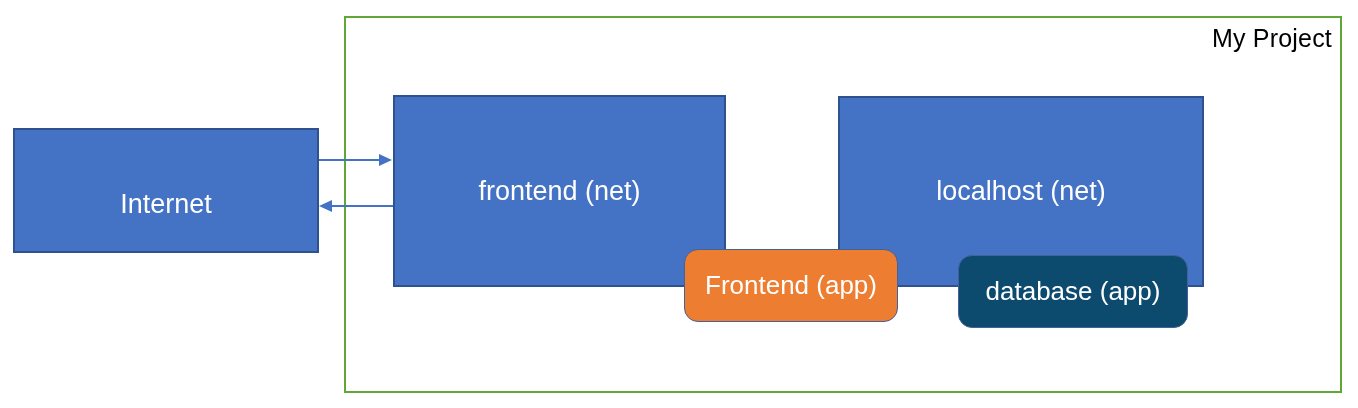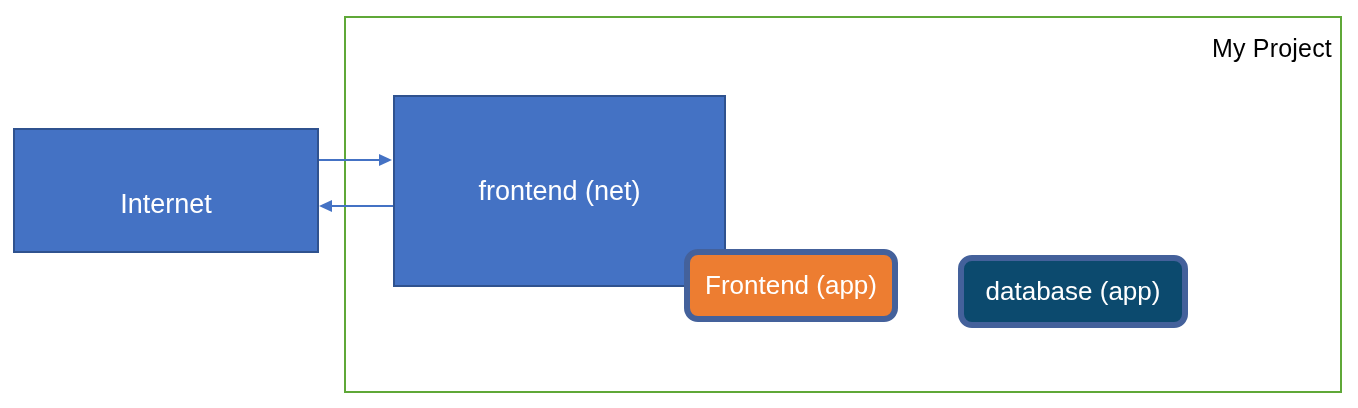--- a/index.html
+++ b/index.html
@@ -27,41 +27,40 @@
     background: transparent;
   }
   .project-title {
     left: 1120px;
     top: 24px;
     width: 212px;
     text-align: right;
     font-size: 25px;
     color: #000000;
     letter-spacing: 0.2px;
-    margin-top: 10px;
   }
 
   
   .net-box {
     background: #4472C4;
     border: 2px solid #2F528F;
     display: flex;
     align-items: center;
     justify-content: center;
     color: #ffffff;
     font-size: 27px;
   }
   .internet-box   { left: 13px;  top: 128px; width: 306px; height: 125px; }
   .frontend-net   { left: 393px; top: 95px;  width: 333px; height: 192px; }
   .localhost-net  { left: 838px; top: 96px;  width: 366px; height: 191px; }
 
   
   .app-box {
     background: #ED7D31;
-    border: 6px solid #a21caf;
+    border: 1px solid #a21caf;
     border-radius: 14px;
     display: flex;
     align-items: center;
     justify-content: center;
     color: #ffffff;
     font-size: 26px;
     z-index: 3;
     text-align: right;
   }
   .frontend-app { left: 684px; top: 249px; width: 214px; height: 73px; }
@@ -103,20 +102,23 @@
   <div class="abs project-title" style="color: rgb(0, 0, 0);">My Project</div>
 
   <div class="abs net-box internet-box" style="background: rgb(68, 114, 196); border-color: rgb(47, 82, 143);">
     <span style="color: rgb(255, 255, 255); margin-top: 27px;">Internet</span>
   </div>
 
   <div class="abs net-box frontend-net" style="background: rgb(68, 114, 196); border-color: rgb(47, 82, 143);">
     <span style="color: rgb(255, 255, 255);">frontend (net)</span>
   </div>
 
+  <div class="abs net-box localhost-net" style="background: rgb(68, 114, 196); border-color: rgb(47, 82, 143);">
+    <span style="color: rgb(255, 255, 255);">localhost (net)</span>
+  </div>
 
   <div class="abs app-box frontend-app" style="background: rgb(237, 125, 49); border-color: rgb(68, 97, 155);">
     <span style="color: rgb(255, 255, 255);">Frontend (app)</span>
   </div>
 
   <div class="abs app-box database-app" style="background: #0c4a6e; border-color: rgb(68, 97, 155);">
     <span style="color: rgb(255, 255, 255);">database (app)</span>
   </div>
 
   <div class="abs arrow-line line-to-frontend" style="background: rgb(68, 114, 196);"></div>

